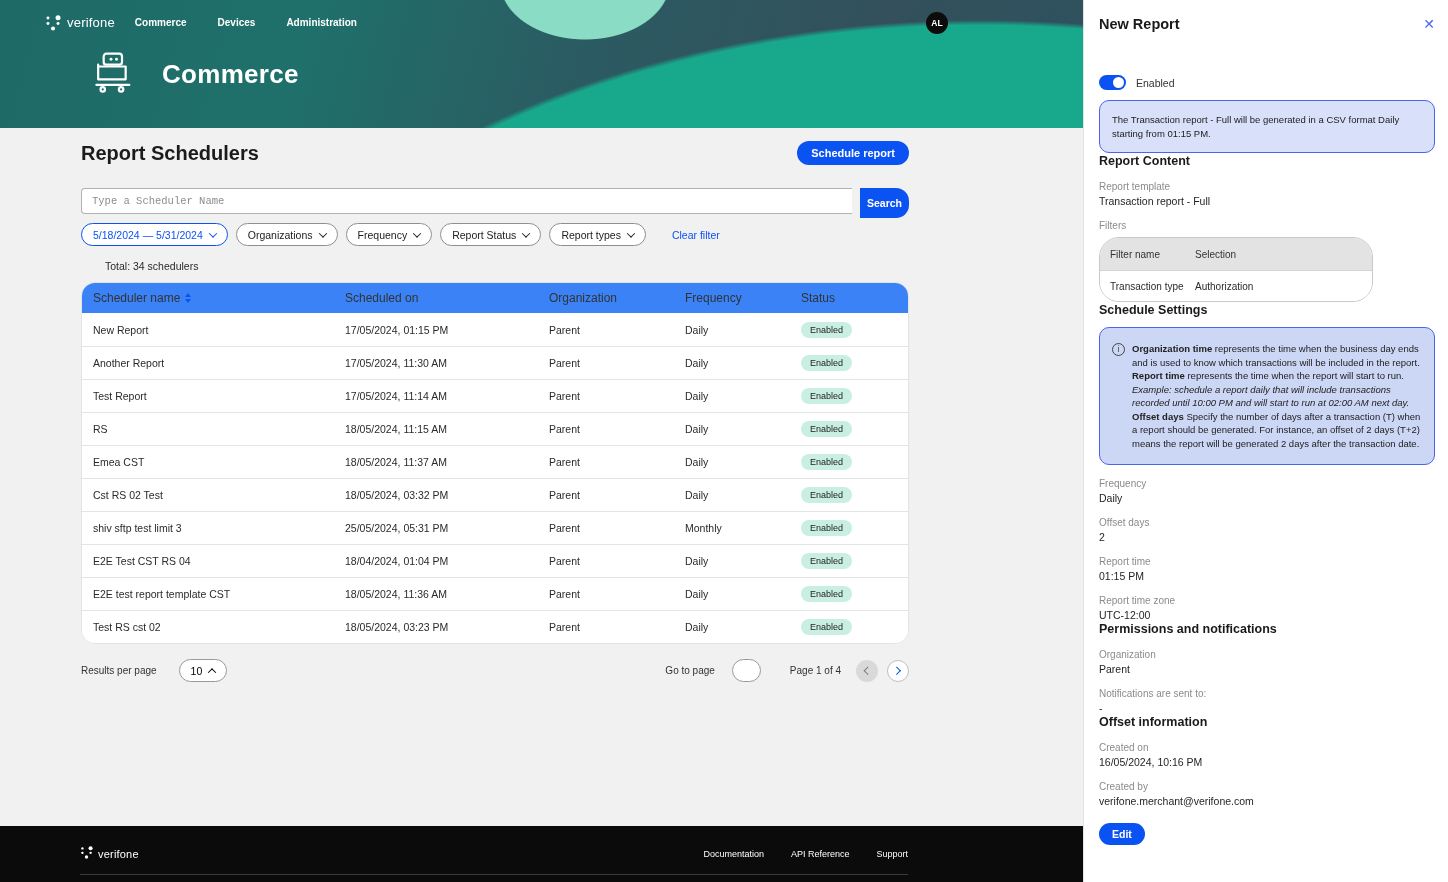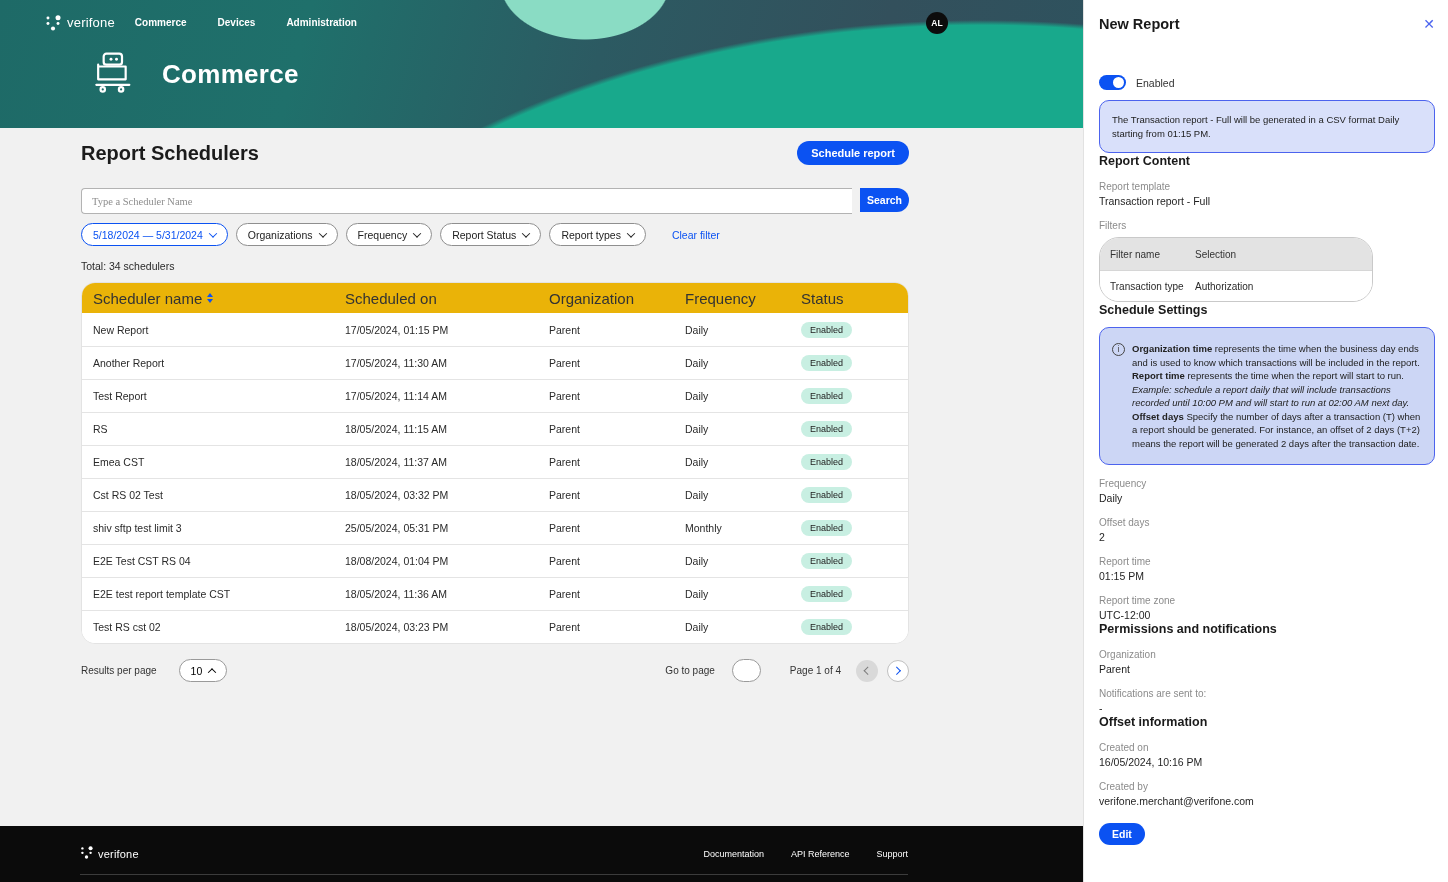--- a/index.html
+++ b/index.html
@@ -31,40 +31,40 @@
 
   
   .content { position:absolute; left:81px; top:128px; width:828px; }
   .page-head { display:flex; justify-content:space-between; align-items:center; margin-top:13px; }
   .page-title { font-size:20px; font-weight:600; color:#1b1b1b; }
   .btn-primary { background:#0b52f2; color:#fff; border:none; border-radius:13px; font-family:inherit;
     font-size:11px; font-weight:bold; padding:6px 14px; cursor:pointer; }
 
   .search-row { display:flex; margin-top:23px; height:26px; }
   .search-input { flex:1; height:26px; border:1px solid #b3b3b3; border-right:none; border-radius:4px 0 0 4px;
-    padding:0 10px; font-family:Liberation Serif, serif; font-size:10.5px; color:#333; outline:none; background:#fff; }
+    padding:0 10px; font-family:Liberation Mono, monospace; font-size:10.5px; color:#333; outline:none; background:#fff; }
   .search-input::placeholder { color:#8d8d8d; }
-  .search-btn { width:49px; height:24px; border:none; border-radius:0 13px 13px 0; background:#0b52f2;
+  .search-btn { width:49px; height:30px; border:none; border-radius:0 13px 13px 0; background:#0b52f2;
     color:#fff; font-family:inherit; font-size:10.5px; font-weight:bold; cursor:pointer;margin-left:8px; }
 
   .chips-row { display:flex; align-items:center; margin-top:9px; }
   .chip { display:inline-flex; align-items:center; gap:7px; height:23px; padding:0 11px; background:#fff;
     border:1px solid #8f8f8f; border-radius:12px; font-family:inherit; font-size:10.5px; color:#222;
     margin-right:8px; cursor:pointer; white-space:nowrap; }
   .chip.date { border-color:#0b52f2; color:#0b52f2; font-weight:500; }
   .chev { width:6px; height:6px; border-right:1.4px solid currentColor; border-bottom:1.4px solid currentColor;
     transform:rotate(45deg) translate(-1px,-1px); display:inline-block; }
   .chev.up { transform:rotate(225deg) translate(-1px,-1px); }
   .link-btn { background:none; border:none; color:#0b52f2; font-family:inherit; font-size:10.5px; cursor:pointer; margin-left:18px; }
 
-  .total-line { margin-top:14px; font-size:10.5px; color:#2a2a2a; }
+  .total-line { margin-top:14px; font-size:10.5px; color:#2a2a2a;margin-left:24px; }
 
   .table-card { margin-top:10px; background:#fff; border:1px solid #e3e3e3; border-radius:14px; overflow:hidden; }
   .t-row { display:grid; grid-template-columns:252px 204px 136px 116px 1fr; align-items:center; padding-left:11px; }
-  .t-head { background:#eab308; height:30px; font-size:15px; color:#333; }
+  .t-head { background:#3b82f6; height:30px; font-size:12px; color:#333; }
   .t-head .hcell { display:flex; align-items:center; gap:5px; }
   .t-body-row { height:33px; border-top:1px solid #e4e4e4; background:#fff; font-size:10.5px; color:#2a2a2a; cursor:pointer; }
   .t-body-row:first-child { border-top:none; }
   .sort-icon { display:inline-flex; flex-direction:column; gap:2px; }
   .sort-icon i { width:0; height:0; border-left:3.5px solid transparent; border-right:3.5px solid transparent; }
   .sort-icon .up { border-bottom:4px solid #0b52f2; }
   .sort-icon .dn { border-top:4px solid #0b52f2; }
   .status-pill { display:inline-block; background:#c8efe2; color:#222; font-size:9px; font-weight:500;
     padding:3px 9px; border-radius:9px; }
 
@@ -265,21 +265,21 @@
         <div class="t-row t-body-row">
           <span>shiv sftp test limit 3</span>
           <span>25/05/2024, 05:31 PM</span>
           <span>Parent</span>
           <span>Monthly</span>
           <span><span class="status-pill">Enabled</span></span>
         </div>
 
         <div class="t-row t-body-row">
           <span>E2E Test CST RS 04</span>
-          <span>18/08/2024, 01:04 PM</span>
+          <span>18/04/2024, 01:04 PM</span>
           <span>Parent</span>
           <span>Daily</span>
           <span><span class="status-pill">Enabled</span></span>
         </div>
 
         <div class="t-row t-body-row">
           <span>E2E test report template CST</span>
           <span>18/05/2024, 11:36 AM</span>
           <span>Parent</span>
           <span>Daily</span>

